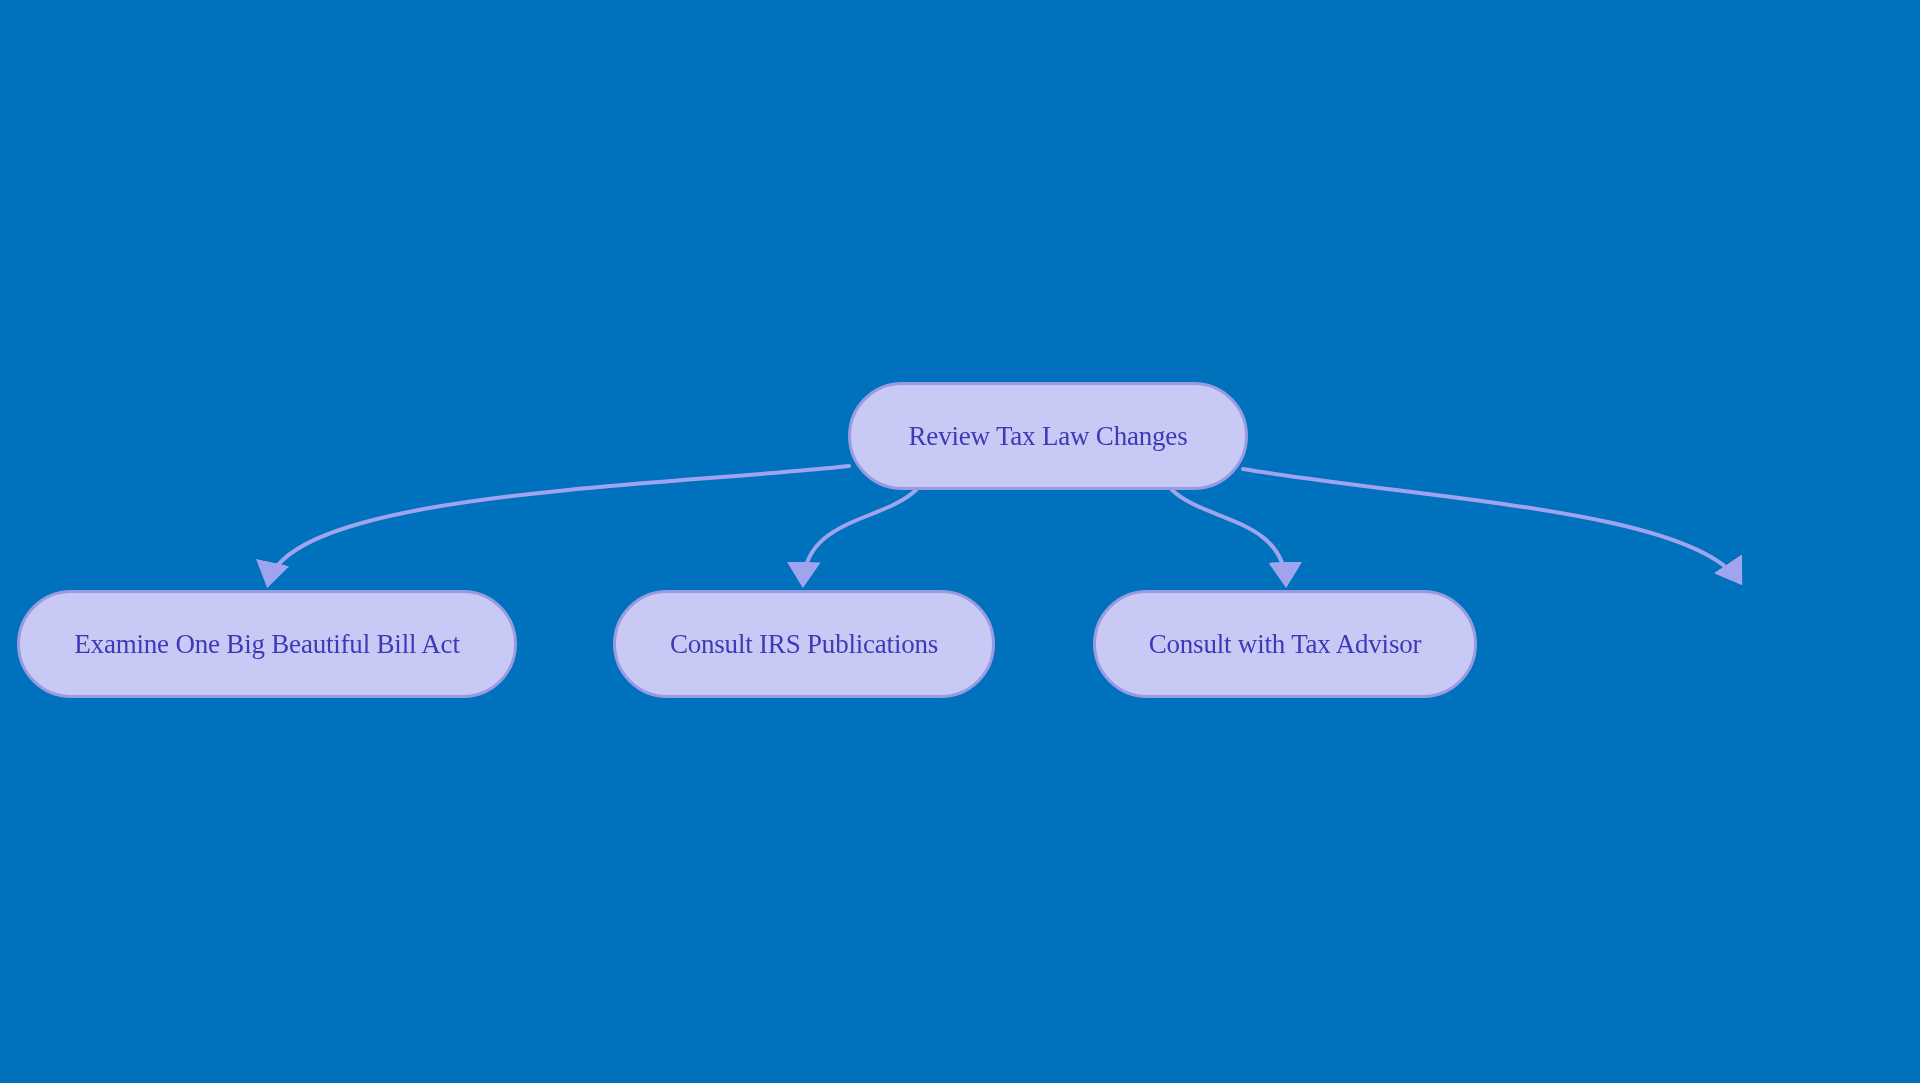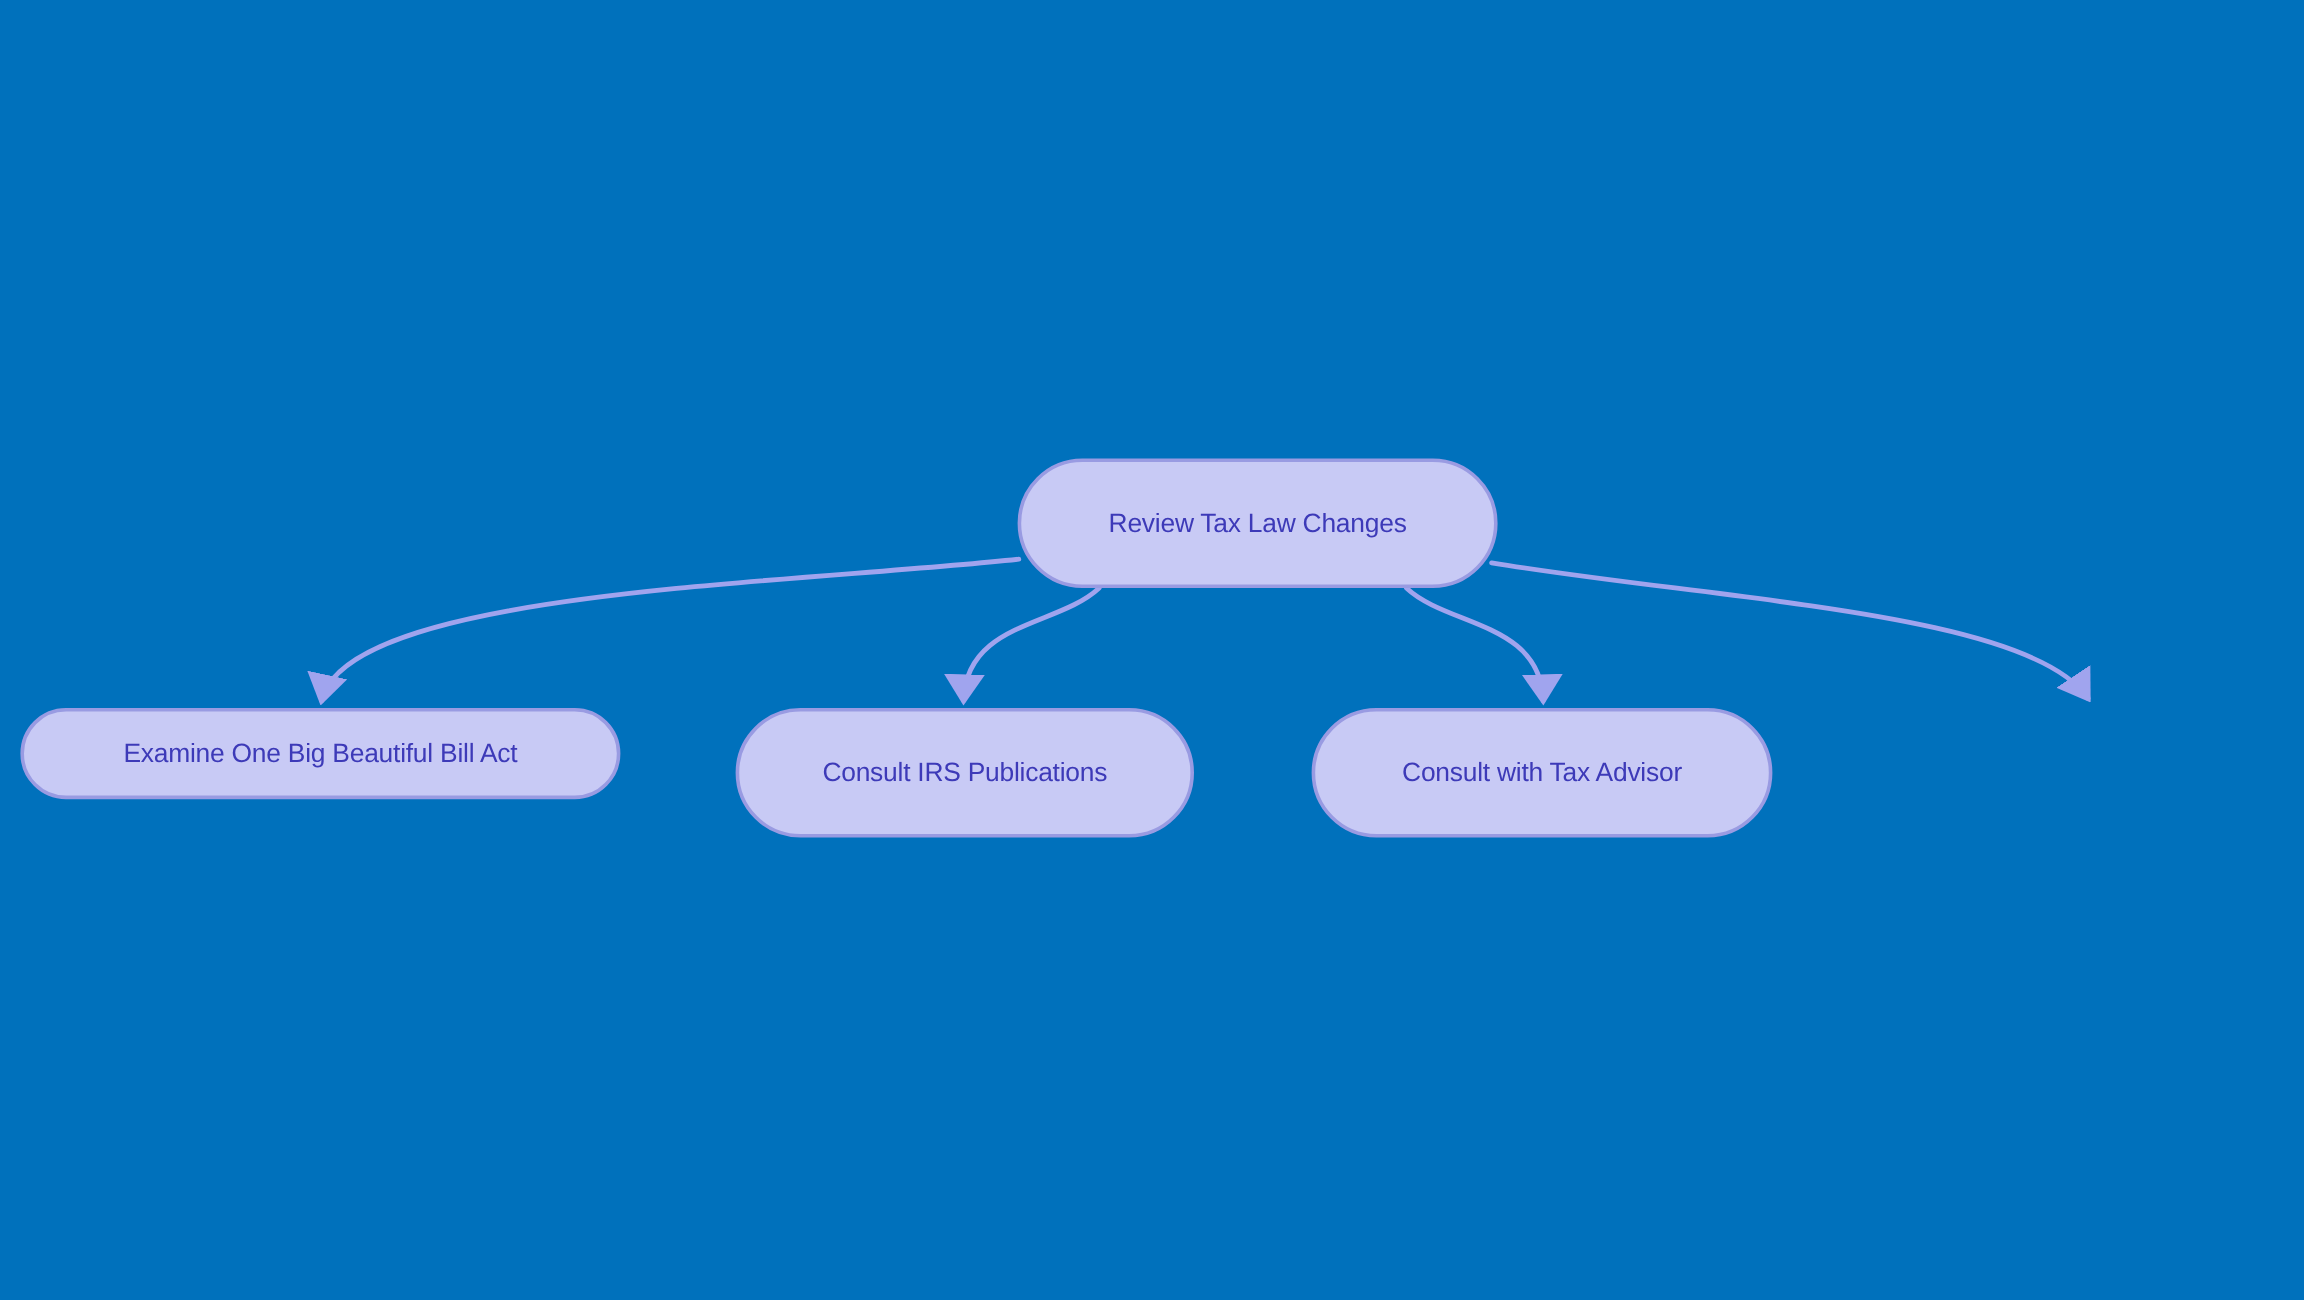--- a/index.html
+++ b/index.html
@@ -30,23 +30,24 @@
     box-sizing: border-box;
     background: var(--node-fill, #c8caf5);
     border: 3px solid var(--node-border, #999be2);
     border-radius: 54px;
     display: flex;
     align-items: center;
     justify-content: center;
   }
   .node-label {
     color: var(--text, #3d3ab8);
-    font-size: 22px;
+    font-size: 27px;
     letter-spacing: -0.2px;
     white-space: nowrap;
+    font-family: Liberation Serif, serif;
   }
 </style>
 </head>
 <body>
 
 <div class="canvas">
 
   <svg class="edge-layer" width="1920" height="1083" viewBox="0 0 1920 1083" xmlns="http://www.w3.org/2000/svg">
     <defs>
       <marker id="arrowhead" markerUnits="userSpaceOnUse" markerWidth="26" markerHeight="34" refX="22" refY="17" orient="auto">
@@ -60,21 +61,21 @@
 
     <path d="M 1172 490 C 1206 522, 1284 518, 1286 584" fill="none" stroke-width="4" stroke-linecap="round" marker-end="url(#arrowhead)" stroke="#a0a4ee"></path>
 
     <path d="M 1243 469 C 1430 500, 1692 510, 1740 582" fill="none" stroke-width="4" stroke-linecap="round" marker-end="url(#arrowhead)" stroke="#a0a4ee"></path>
   </svg>
 
   <div class="node" style="left:848px; top:382px; width:400px; height:108px;">
     <span class="node-label">Review Tax Law Changes</span>
   </div>
 
-  <div class="node" style="left:17px; top:590px; width:500px; height:76px;">
+  <div class="node" style="left:17px; top:590px; width:500px; height:108px;">
     <span class="node-label">Examine One Big Beautiful Bill Act</span>
   </div>
 
   <div class="node" style="left:613px; top:590px; width:382px; height:108px;">
     <span class="node-label">Consult IRS Publications</span>
   </div>
 
   <div class="node" style="left:1093px; top:590px; width:384px; height:108px;">
     <span class="node-label">Consult with Tax Advisor</span>
   </div>

